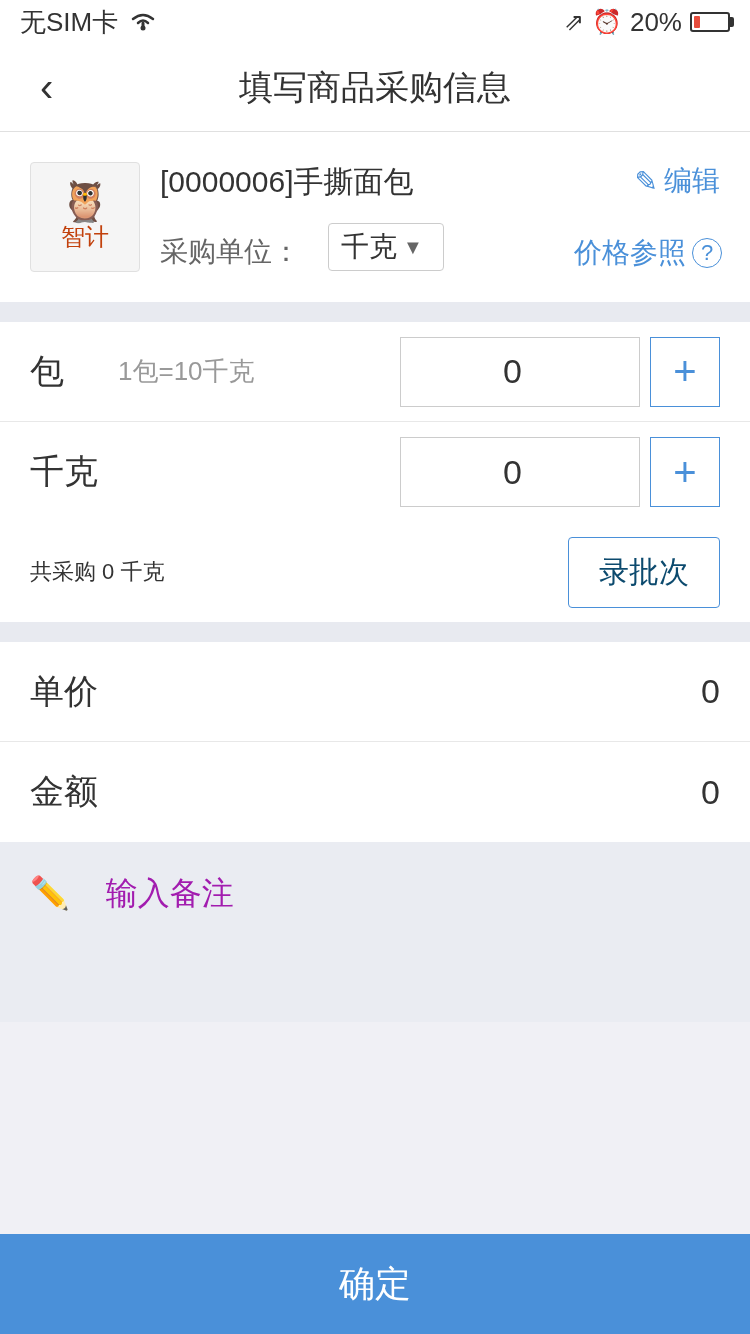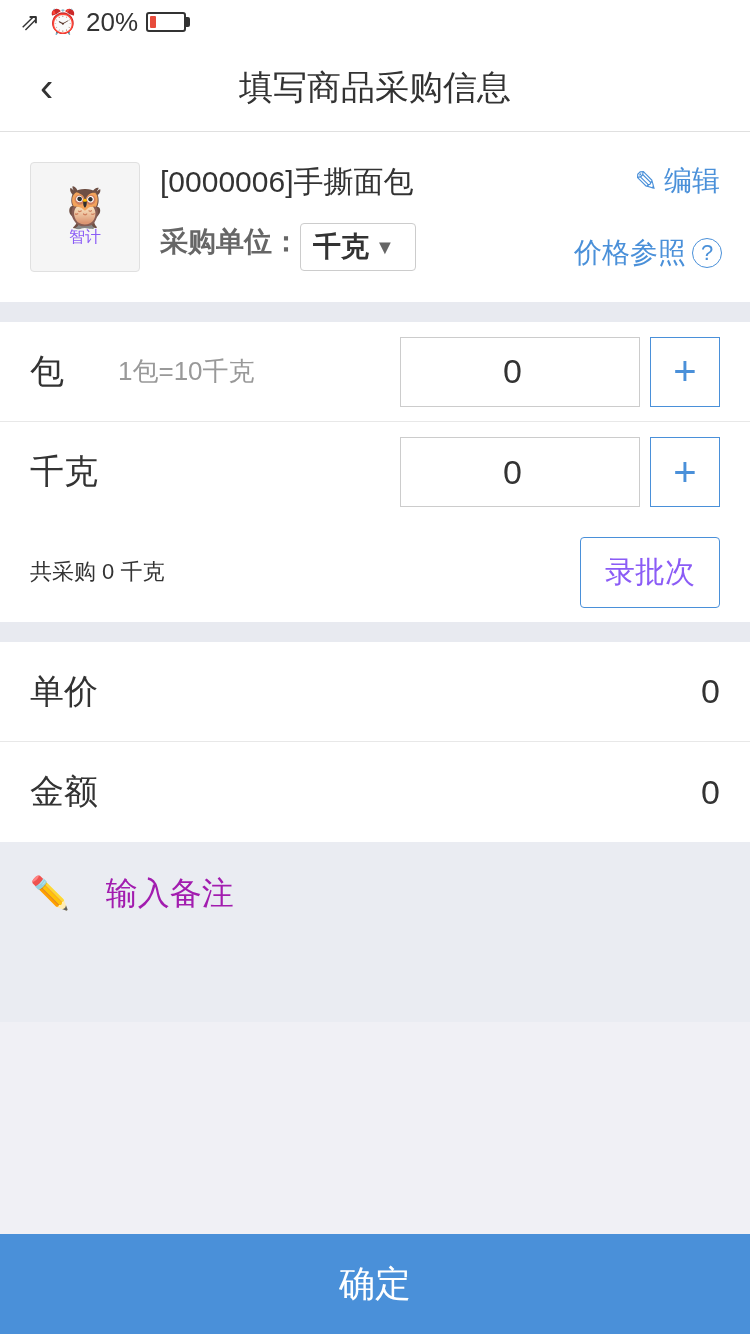--- a/index.html
+++ b/index.html
@@ -90,37 +90,36 @@
       align-items: center;
       justify-content: center;
       flex-shrink: 0;
     }
     .product-logo-owl {
       font-size: 40px;
       color: #4a90d9;
       line-height: 1;
     }
     .product-logo-text {
-      font-size: 16px;
-      color: #8b5cf6;
+      font-size: 24px;
+      color: #c2410c;
     }
     .product-info {
       flex: 1;
     }
     .product-name {
       font-size: 30px;
       color: #333;
       font-weight: 500;
       margin-bottom: 20px;
     }
     .product-unit-row {
       display: flex;
-      align-items: flex-start;
-      gap: 0;
-      font-weight: bold;
+      align-items: flex-end;
+      gap: 28px;
     }
     .product-unit-label {
       font-size: 28px;
       color: #666;
     }
     .unit-dropdown {
       border: 1px solid #ccc;
       border-radius: 4px;
       padding: 4px 20px 4px 12px;
       font-size: 28px;
@@ -223,24 +222,24 @@
       padding: 0 30px;
       height: 100px;
     }
     .total-label {
       font-size: 22px;
       color: #333;
       flex: 1;
     }
     .record-btn {
       border: 1px solid #4a90d9;
-      color: #8b5cf6;
+      color: #0c4a6e;
       background: #fff;
       font-size: 30px;
-      padding: 14px 24px;
+      padding: 14px 30px;
       border-radius: 4px;
       cursor: pointer;
       margin-left: 36px;
     }
 
     
     .price-section {
       background: #fff;
       margin-top: 0;
     }
@@ -305,20 +304,31 @@
     .main-content {
       padding-bottom: 100px;
     }
   </style>
 </head>
 <body>
 
 <div class="main-content">
 
   <div class="status-bar">
+    <div class="status-left">
+      <span>无SIM卡</span>
+      <span>
+        <svg width="30" height="22" viewBox="0 0 30 22">
+          <path d="M15 18 Q15 14 15 14" stroke="#333" stroke-width="3" fill="none" stroke-linecap="round"></path>
+          <path d="M10 14 Q15 9 20 14" stroke="#333" stroke-width="2.5" fill="none" stroke-linecap="round"></path>
+          <path d="M5 10 Q15 2 25 10" stroke="#333" stroke-width="2.5" fill="none" stroke-linecap="round"></path>
+          <circle cx="15" cy="19" r="2.5" fill="#333"></circle>
+        </svg>
+      </span>
+    </div>
     <div class="status-right">
       <span style="font-size:24px;">⇗</span>
       <span style="font-size:24px;">⏰</span>
       <span>20%</span>
       <div class="battery">
         <div class="battery-body">
           <div class="battery-fill"></div>
         </div>
       </div>
     </div>

